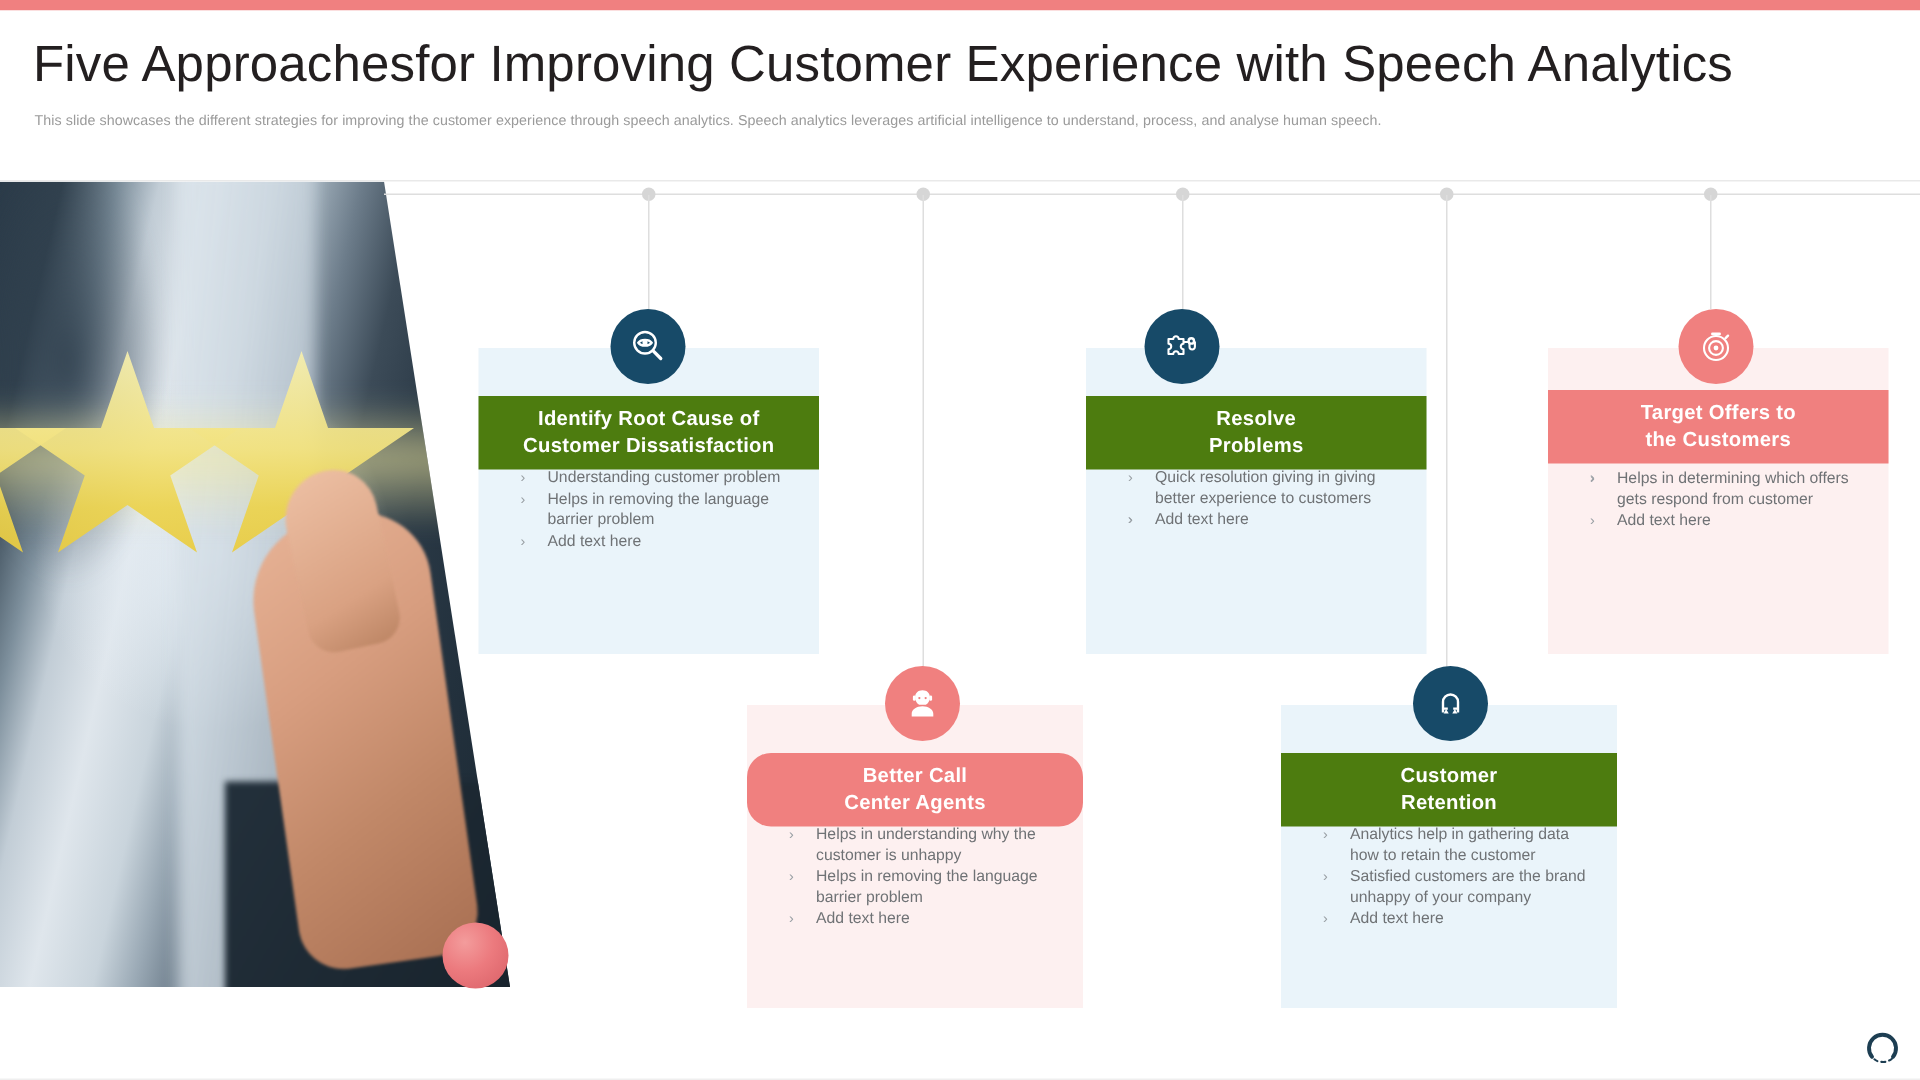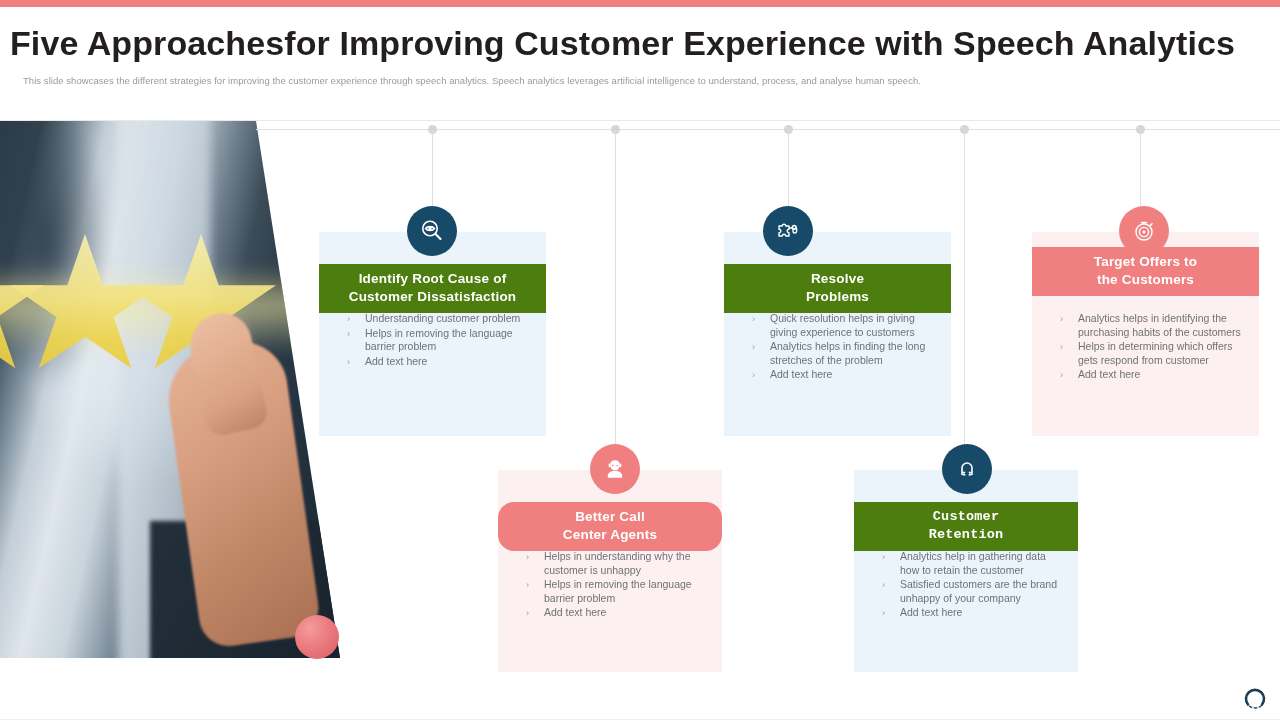--- a/index.html
+++ b/index.html
@@ -10,22 +10,22 @@
     position:relative;
   }
   .slide{position:absolute;inset:0;background:#fff;}
 
   
   .top-bar{position:absolute;left:0;top:0;width:1280px;height:7px;background:#f08080;}
 
   
   .header{position:absolute;left:0;top:7px;width:1280px;height:114px;background:#fff;}
   .title{
-    position:absolute;left:10px;top:17px;width:1240px;
-    font-size:34px;font-weight:700;color:#231f20;letter-spacing:0.1px;
+    position:absolute;left:22px;top:17px;width:1240px;
+    font-size:34px;font-weight:400;color:#231f20;letter-spacing:0.1px;
     white-space:nowrap;
   }
   .subtitle{
     position:absolute;left:23px;top:68px;width:1235px;
     font-size:9.5px;color:#9a9a9a;letter-spacing:0.05px;white-space:nowrap;
   }
   .header-rule{position:absolute;left:0;top:120px;width:1280px;height:1px;background:#e9e9e9;}
 
   
   .photo-wrap{
@@ -208,42 +208,42 @@
     </svg>
   </div>
 
   <div class="card theme-blue" style="left:676px;top:232px;width:227px;height:204px;margin-left:48px;">
     <div class="card-body" style="top:0;height:204px;"></div>
     <div class="card-title" style="top:32px;">
       <span>Resolve</span><br>
       <span>Problems</span>
     </div>
     <ul class="card-list" style="top:80px;">
-      <li><span class="chev">›</span><span>Quick resolution helps in giving  giving experience to customers</span></li>
-      <li><span class="chev">›</span><span>Analytics helps in finding  the long  stretches of the problem</span></li>
+      <li><span class="chev">›</span><span>Quick resolution giving in giving  better experience to customers</span></li>
+      <li><span class="chev">›</span></li>
       <li><span class="chev">›</span><span>Add text here</span></li>
     </ul>
   </div>
   <div class="icon-circle" style="left:763px;top:206px;background:#174a68;">
     <svg width="28" height="28" viewBox="0 0 28 28" fill="none" stroke="#fff" stroke-width="1.4" stroke-linejoin="round">
       <path d="M5 9h3.2a1.8 1.8 0 113.6 0H15v3.2a1.8 1.8 0 100 3.6V19h-3.2a1.8 1.8 0 10-3.6 0H5v-3.2a1.8 1.8 0 100-3.6V9z"></path>
       <path d="M15 11h4v3.2a1.8 1.8 0 103.6 0V11h.4"></path>
       <circle cx="20.2" cy="10.3" r="2.6" fill="#fff" stroke="none"></circle>
       <circle cx="20.2" cy="10.3" r="1" fill="#174a68" stroke="none"></circle>
     </svg>
   </div>
 
   <div class="card theme-pink" style="left:1032px;top:232px;width:227px;height:204px;">
     <div class="card-body" style="top:0;height:204px;"></div>
-    <div class="card-title" style="top:15px;">
+    <div class="card-title" style="top:28px;">
       <span>Target Offers  to</span><br>
       <span>the Customers</span>
     </div>
     <ul class="card-list" style="top:80px;">
-      <li><span class="chev">›</span><span>Analytics helps in identifying the purchasing habits of the customers</span></li>
+      <li><span class="chev">›</span></li>
       <li><span class="chev">›</span><span>Helps in determining which offers  gets respond from customer</span></li>
       <li><span class="chev">›</span><span>Add text here</span></li>
     </ul>
   </div>
   <div class="icon-circle" style="left:1119px;top:206px;background:#f0807f;">
     <svg width="28" height="28" viewBox="0 0 28 28" fill="none" stroke="#fff" stroke-width="1.4">
       <circle cx="14" cy="15" r="8"></circle>
       <circle cx="14" cy="15" r="4.6"></circle>
       <circle cx="14" cy="15" r="1.6" fill="#fff" stroke="none"></circle>
       <path d="M11.6 5.6h4.8" stroke-width="1.8" stroke-linecap="round"></path>
@@ -270,21 +270,21 @@
       <rect x="6.6" y="7.6" width="1.9" height="3.6" rx=".9"></rect>
       <rect x="17.5" y="7.6" width="1.9" height="3.6" rx=".9"></rect>
       <path d="M13 14.8c-4 0-7.2 2.2-7.2 5v1.9h14.4v-1.9c0-2.8-3.2-5-7.2-5z"></path>
       <circle cx="10.9" cy="9.4" r=".75" fill="#f0807f"></circle>
       <circle cx="15.1" cy="9.4" r=".75" fill="#f0807f"></circle>
     </svg>
   </div>
 
   <div class="card theme-blue" style="left:854px;top:470px;width:224px;height:202px;">
     <div class="card-body" style="top:0;height:202px;"></div>
-    <div class="card-title" style="top:32px;font-family:Liberation Mono, monospace;">
+    <div class="card-title" style="top:32px;">
       <span>Customer</span><br>
       <span>Retention</span>
     </div>
     <ul class="card-list" style="top:80px;">
       <li><span class="chev">›</span><span>Analytics help in gathering data how to retain the customer</span></li>
       <li><span class="chev">›</span><span>Satisfied customers are the brand  unhappy  of your company</span></li>
       <li><span class="chev">›</span><span>Add text here</span></li>
     </ul>
   </div>
   <div class="icon-circle" style="left:942px;top:444px;background:#174a68;">

